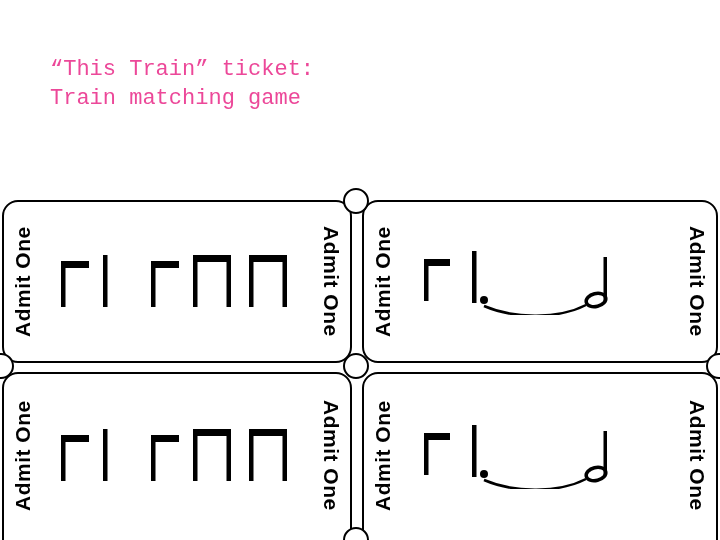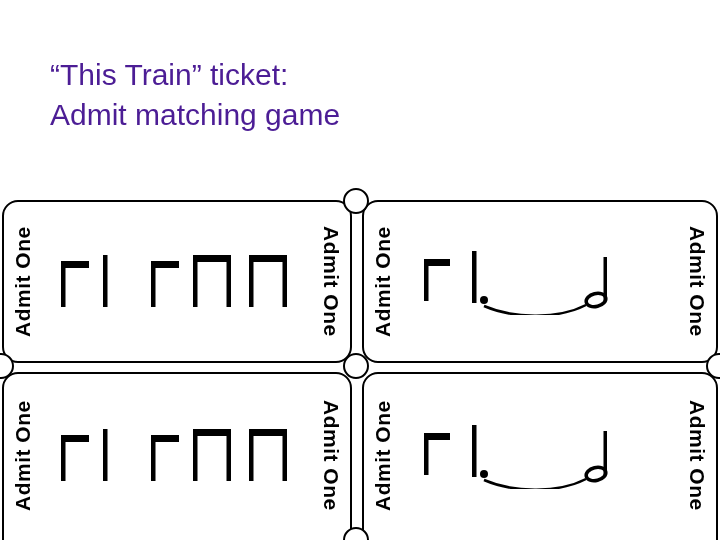--- a/index.html
+++ b/index.html
@@ -2,21 +2,21 @@
 <html><head>
 <meta charset="utf-8">
 <style>
   html,body{margin:0;padding:0;}
   body{
     width:720px;height:540px;overflow:hidden;position:relative;
     background:#ffffff;font-family:"Liberation Sans", sans-serif;color:#000;
   }
   .title{
     position:absolute;left:50px;top:55px;
-    font-size:30px;line-height:1.32;color:#4c1d95;
+    font-size:22px;line-height:1.32;color:#ec4899;font-family:Liberation Mono, monospace;
   }
   .tickets-grid{
     position:absolute;left:2px;top:200px;width:716px;
     display:grid;
     grid-template-columns:350px 356px;
     grid-template-rows:163px 195px;
     column-gap:10px;row-gap:9px;
   }
   .ticket{
     border:2.5px solid #000;border-radius:16px;background:#fff;
@@ -41,21 +41,21 @@
   .notch.top-center{left:343px;top:188px;}
   .notch.bottom-center{left:343px;top:527px;}
   .notch.left-center{left:-12px;top:353px;}
   .notch.right-center{left:706px;top:353px;}
 </style>
 </head>
 <body>
 
 <div class="title">
   <div>“This Train” ticket:</div>
-  <div>Admit matching game</div>
+  <div>Train matching game</div>
 </div>
 
 <div class="tickets-grid">
 
   <div class="ticket">
     <div class="side-label left-label">Admit One</div>
     <div class="rhythm">
       <svg width="252" height="62" viewBox="0 0 252 62" fill="#000">
         <rect x="10" y="10" width="28" height="7"></rect>
           <rect x="10" y="10" width="4.5" height="46"></rect>

